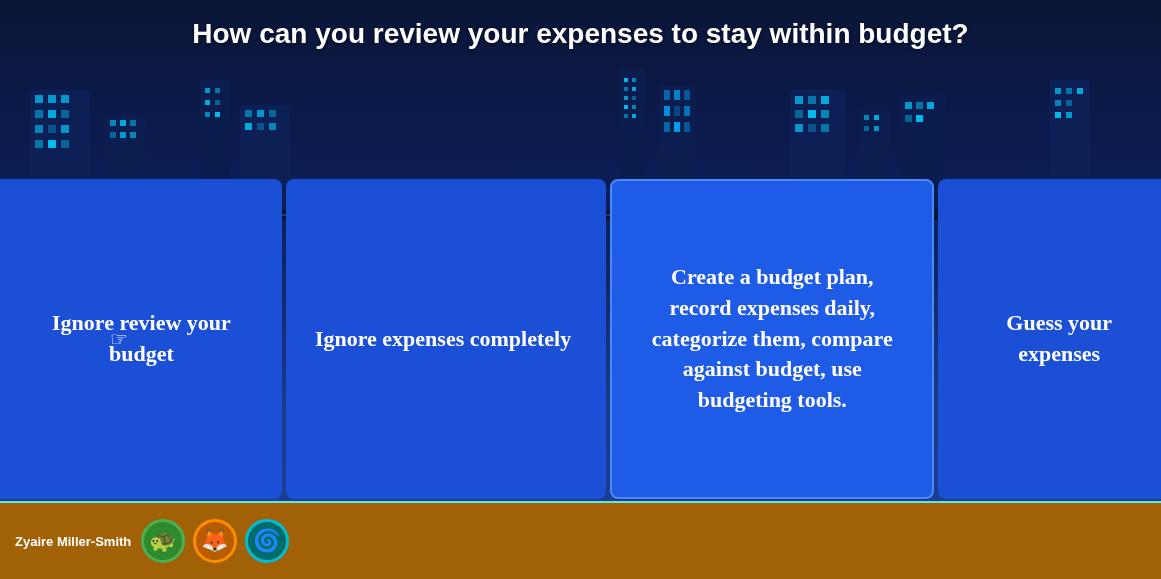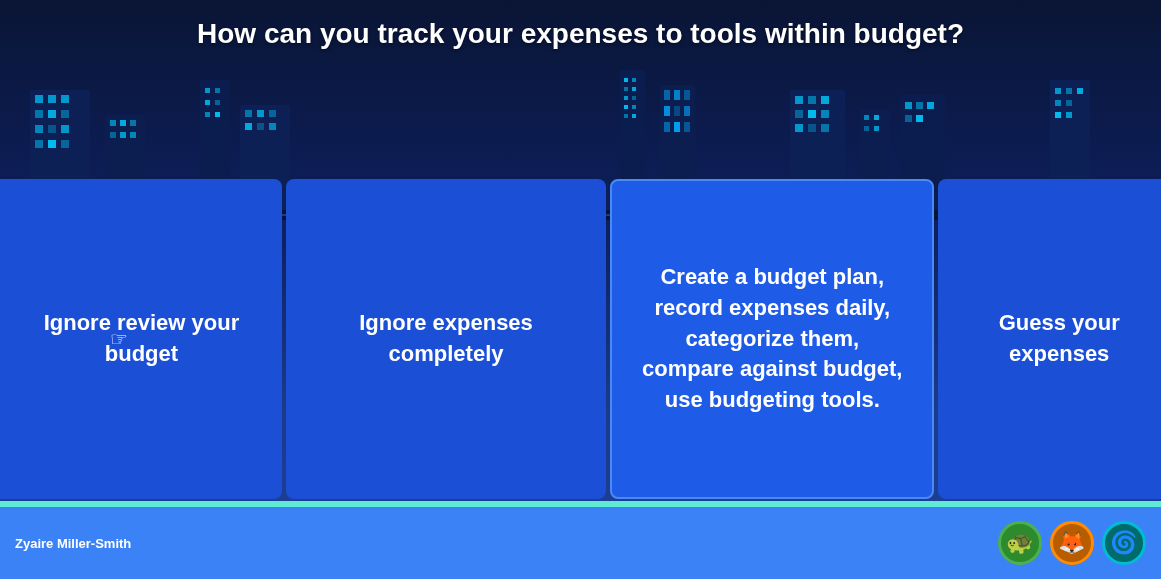--- a/index.html
+++ b/index.html
@@ -49,25 +49,26 @@
       z-index: 10;
       align-items: stretch;
     }
 
     .card {
       flex: 1;
       background: #1a4fd6;
       border-radius: 8px;
       display: flex;
       align-items: center;
-      justify-content: flex-end;
+      justify-content: flex-start;
       padding: 29px;
       cursor: pointer;
       position: relative;
       overflow: hidden;
+      font-family: Liberation Serif, serif;
     }
 
     .card:first-child {
       border-radius: 0 8px 8px 0;
       margin-left: -20px;
       padding-left: 30px;
     }
 
     .card:last-child {
       border-radius: 8px 0 0 8px;
@@ -89,28 +90,27 @@
       border: 2px solid #4a8af4;
     }
 
     
     .bottom-bar {
       position: absolute;
       bottom: 0;
       left: 0;
       right: 0;
       height: 78px;
-      background: #3b82f6;
-      border-top: 6px solid #5eead4;
+      background: #a16207;
+      border-top: 2px solid #5eead4;
       display: flex;
       align-items: center;
       padding: 0 15px;
       gap: 10px;
       z-index: 20;
-      justify-content: space-between;
     }
 
     .user-info {
       display: flex;
       flex-direction: column;
       color: #ffffff;
       font-size: 13px;
       font-weight: bold;
       min-width: 80px;
     }
@@ -271,21 +271,21 @@
     <rect x="1066" y="40" width="6" height="6" fill="#00ccff" opacity="0.4"></rect>
     <rect x="1055" y="52" width="6" height="6" fill="#00ccff" opacity="0.9"></rect>
     <rect x="1066" y="52" width="6" height="6" fill="#00ccff" opacity="0.7"></rect>
 
     <rect x="0" y="150" width="1161" height="10" fill="#081530"></rect>
 
     <line x1="0" y1="155" x2="1161" y2="155" stroke="#1a3a8a" stroke-width="2" stroke-dasharray="20,15"></line>
   </svg>
 </div>
 
-<div class="question-title">How can you track your expenses to tools within budget?</div>
+<div class="question-title">How can you review your expenses to stay within budget?</div>
 
 <div class="cards-container">
 
   <div class="card" style="border-radius: 0 8px 8px 0; margin-left: 0; flex: 0.85;">
     <div class="cursor-indicator">☞</div>
     <span class="card-text">Ignore review your budget</span>
   </div>
 
   <div class="card">
     <span class="card-text">Ignore expenses completely</span>

